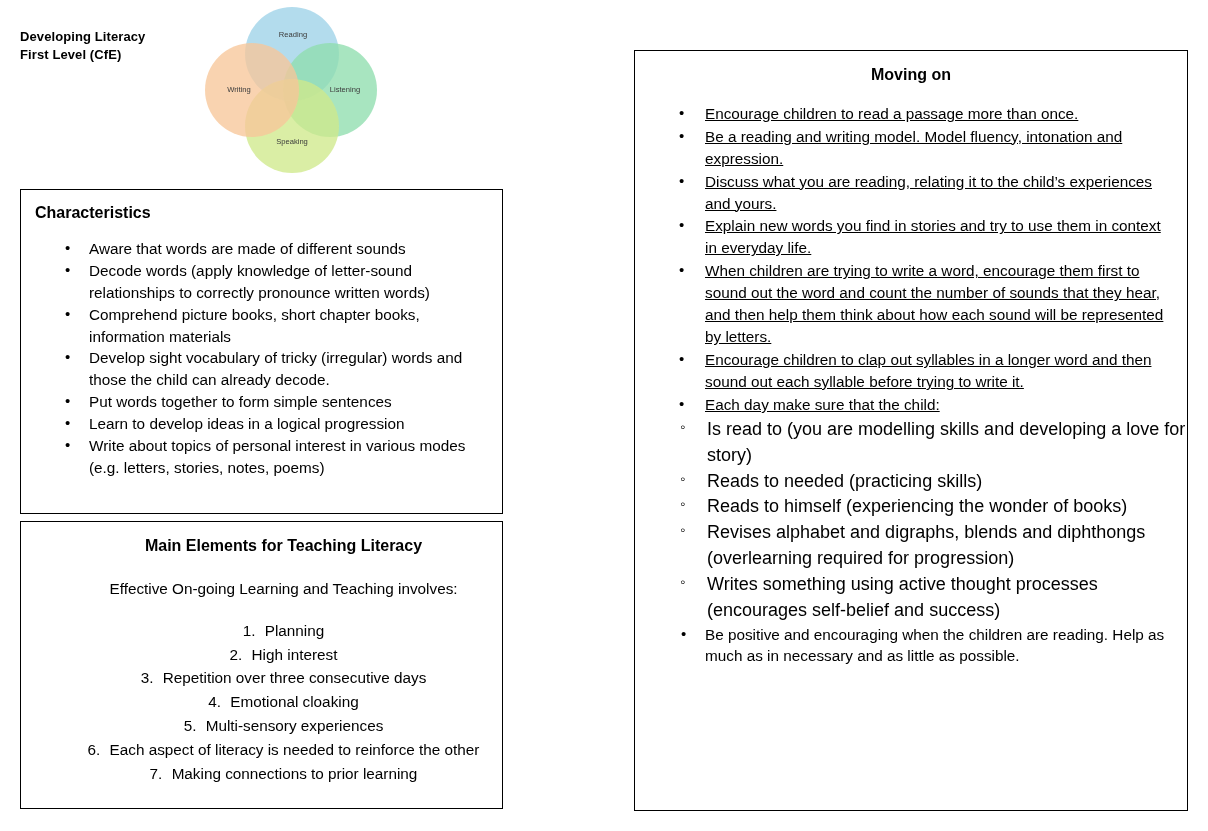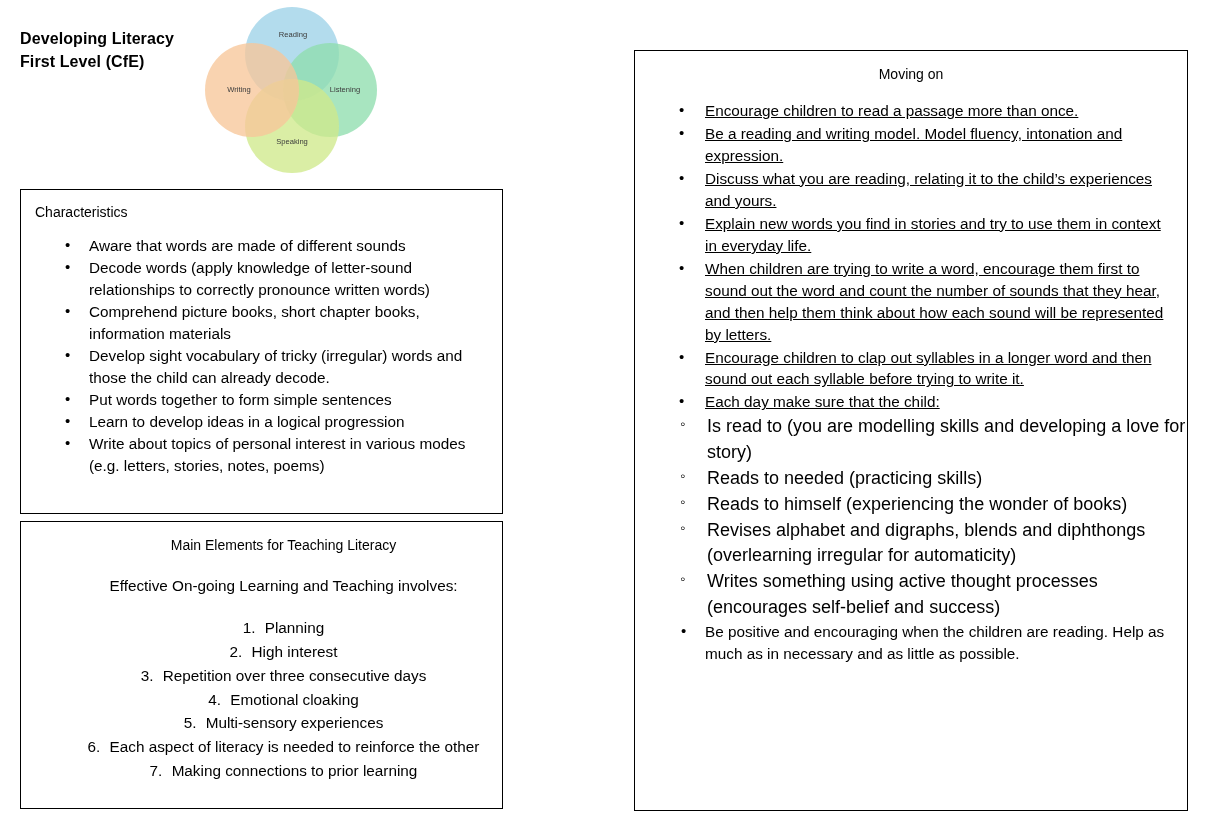--- a/index.html
+++ b/index.html
@@ -15,21 +15,21 @@
     color: #000000;
     overflow: hidden;
   }
 
   
   #title-block {
     position: absolute;
     left: 20px;
     top: 28px;
     width: 200px;
-    font-size: 16px;
+    font-size: 13px;
     font-weight: bold;
     line-height: 1.42;
     letter-spacing: 0.1px;
   }
   #title-block .tline { display: block; white-space: nowrap; }
 
   
   #venn-diagram {
     position: absolute;
     left: 197px;
@@ -68,22 +68,22 @@
     padding-left: 44px;
   }
   #moving-on-box {
     left: 634px;
     top: 50px;
     width: 554px;
     height: 761px;
   }
 
   .box-heading {
-    font-size: 14px;
-    font-weight: normal;
+    font-size: 16px;
+    font-weight: bold;
     line-height: 1.3;
   }
   #characteristics-box .box-heading {
     margin: 13px 0 0 14px;
   }
   #main-elements-box .box-heading,
   #moving-on-box .box-heading {
     text-align: center;
     margin-top: 14px;
   }
@@ -245,19 +245,19 @@
     <li>Discuss what you are reading, relating it to the child’s experiences and yours.</li>
     <li>Explain new words you find in stories and try to use them in context in everyday life.</li>
     <li>When children are trying to write a word, encourage them first to sound out the word and count the number of sounds that they hear, and then help them think about how each sound will be represented by letters.</li>
     <li>Encourage children to clap out syllables in a longer word and then sound out each syllable before trying to write it.</li>
     <li>Each day make sure that the child:</li>
   </ul>
   <ul class="sub-bullets">
     <li>Is read to (you are modelling skills and developing a love for story)</li>
     <li>Reads to needed (practicing skills)</li>
     <li>Reads to himself (experiencing the wonder of books)</li>
-    <li>Revises alphabet and digraphs, blends and diphthongs (overlearning irregular for automaticity)</li>
+    <li>Revises alphabet and digraphs, blends and diphthongs (overlearning required for progression)</li>
     <li>Writes something using active thought processes (encourages self-belief and success)</li>
   </ul>
   <ul class="bullets" id="moving-on-list-tail" style="margin:0 14px 0 38px;">
     <li style="padding-left:32px;">Be positive and encouraging when the children are reading. Help as much as in necessary and as little as possible.</li>
   </ul>
 </div>
 
 </body></html>

